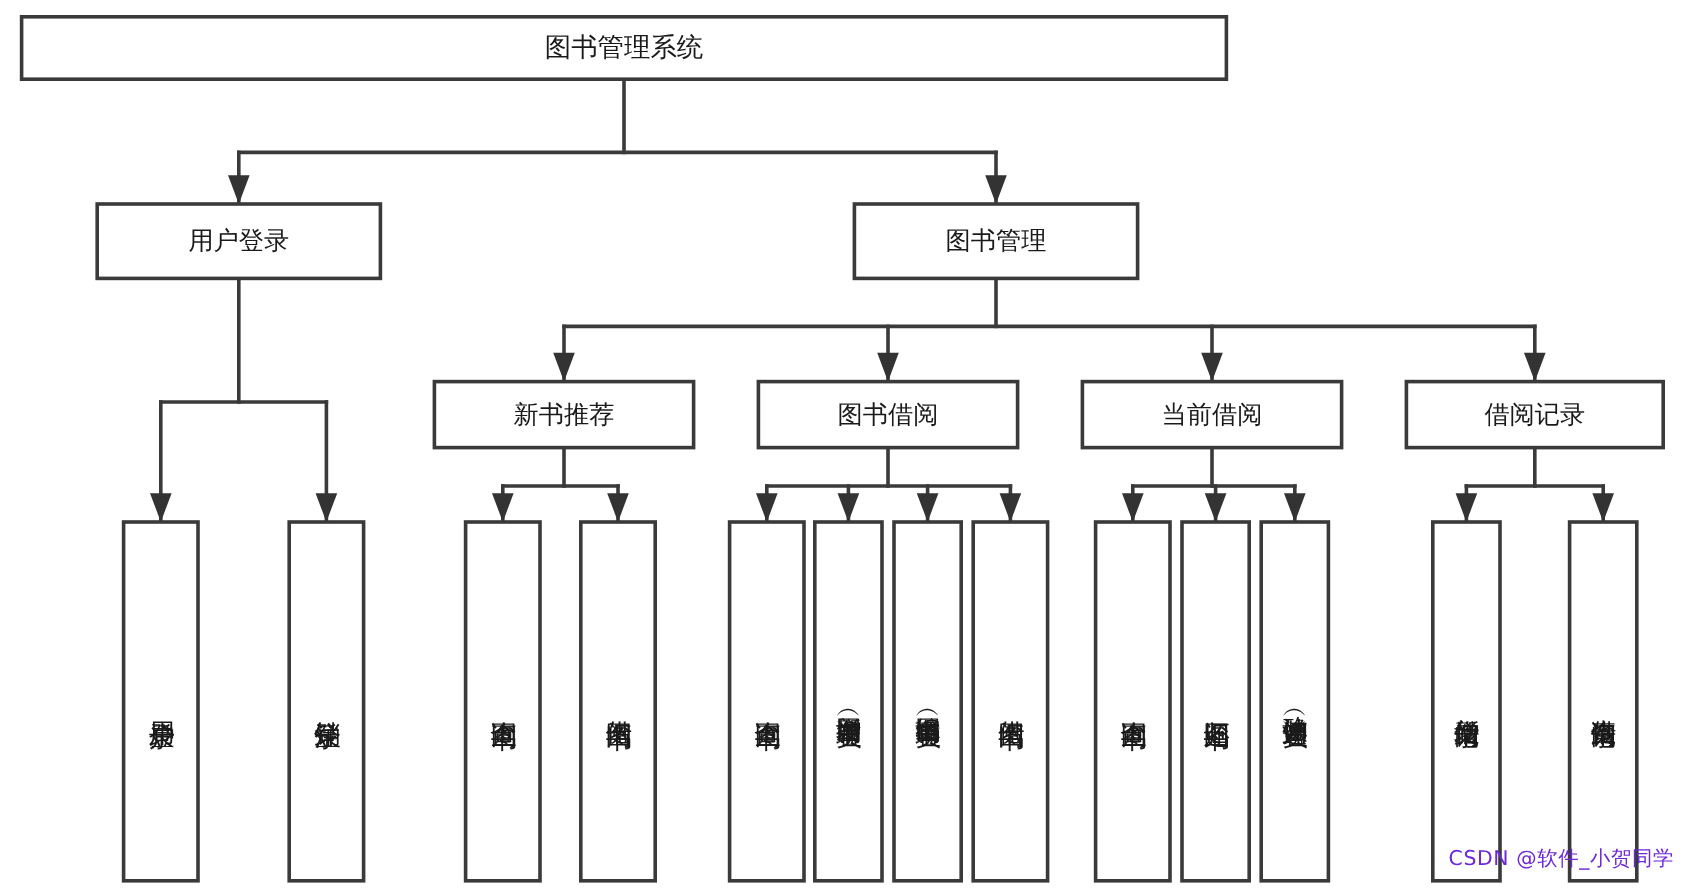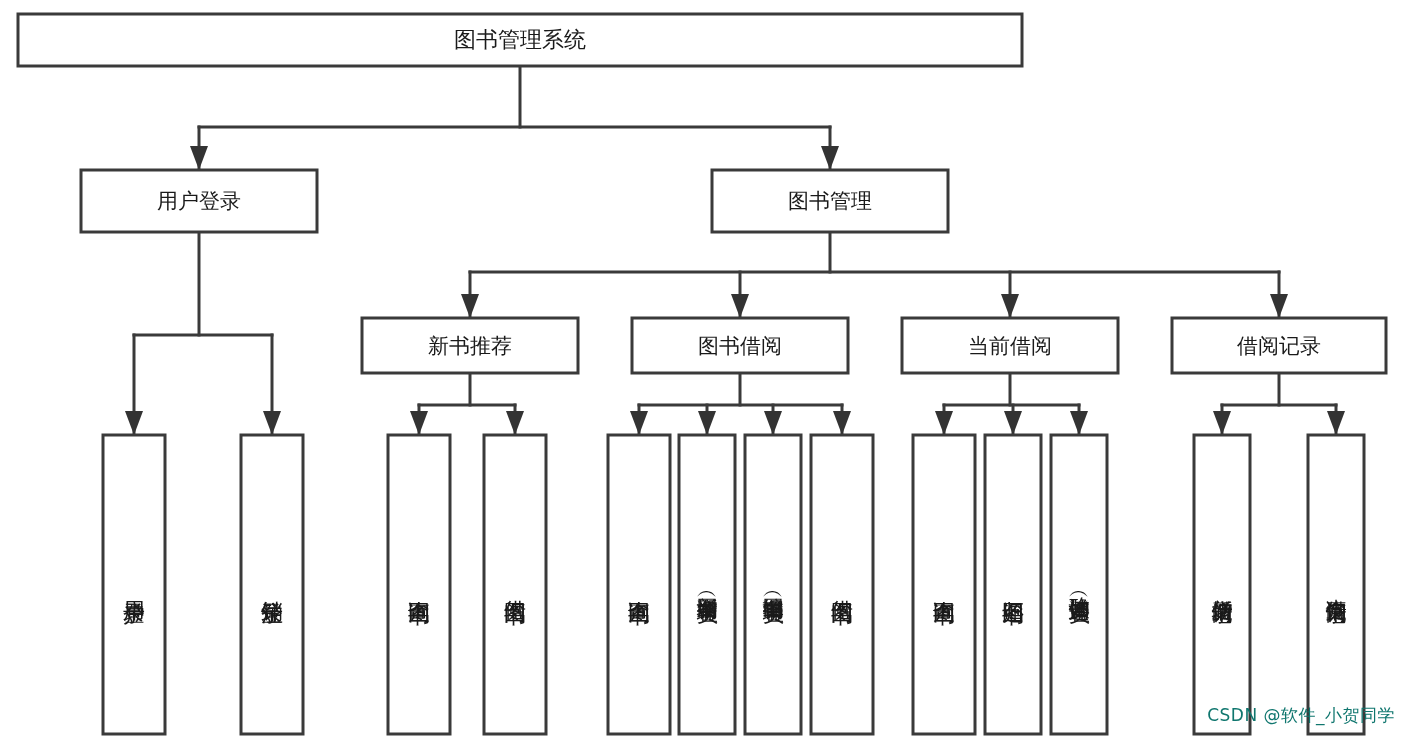--- a/index.html
+++ b/index.html
@@ -72,21 +72,21 @@
     letter-spacing: 1px;
     white-space: nowrap;
     text-align: center;
   }
   .watermark {
     position: absolute;
     right: 10px;
     bottom: 6px;
     font-family: "DejaVu Sans", "Liberation Sans", sans-serif;
     font-size: 17px;
-    color: #0f766e;
+    color: #6d28d9;
     white-space: nowrap;
     letter-spacing: 0.5px;
   }
 </style>
 </head>
 <body>
 
 <div id="diagram-root">
   <svg class="flow" viewBox="0 0 1405 747">
     <g id="connectors-layer">

